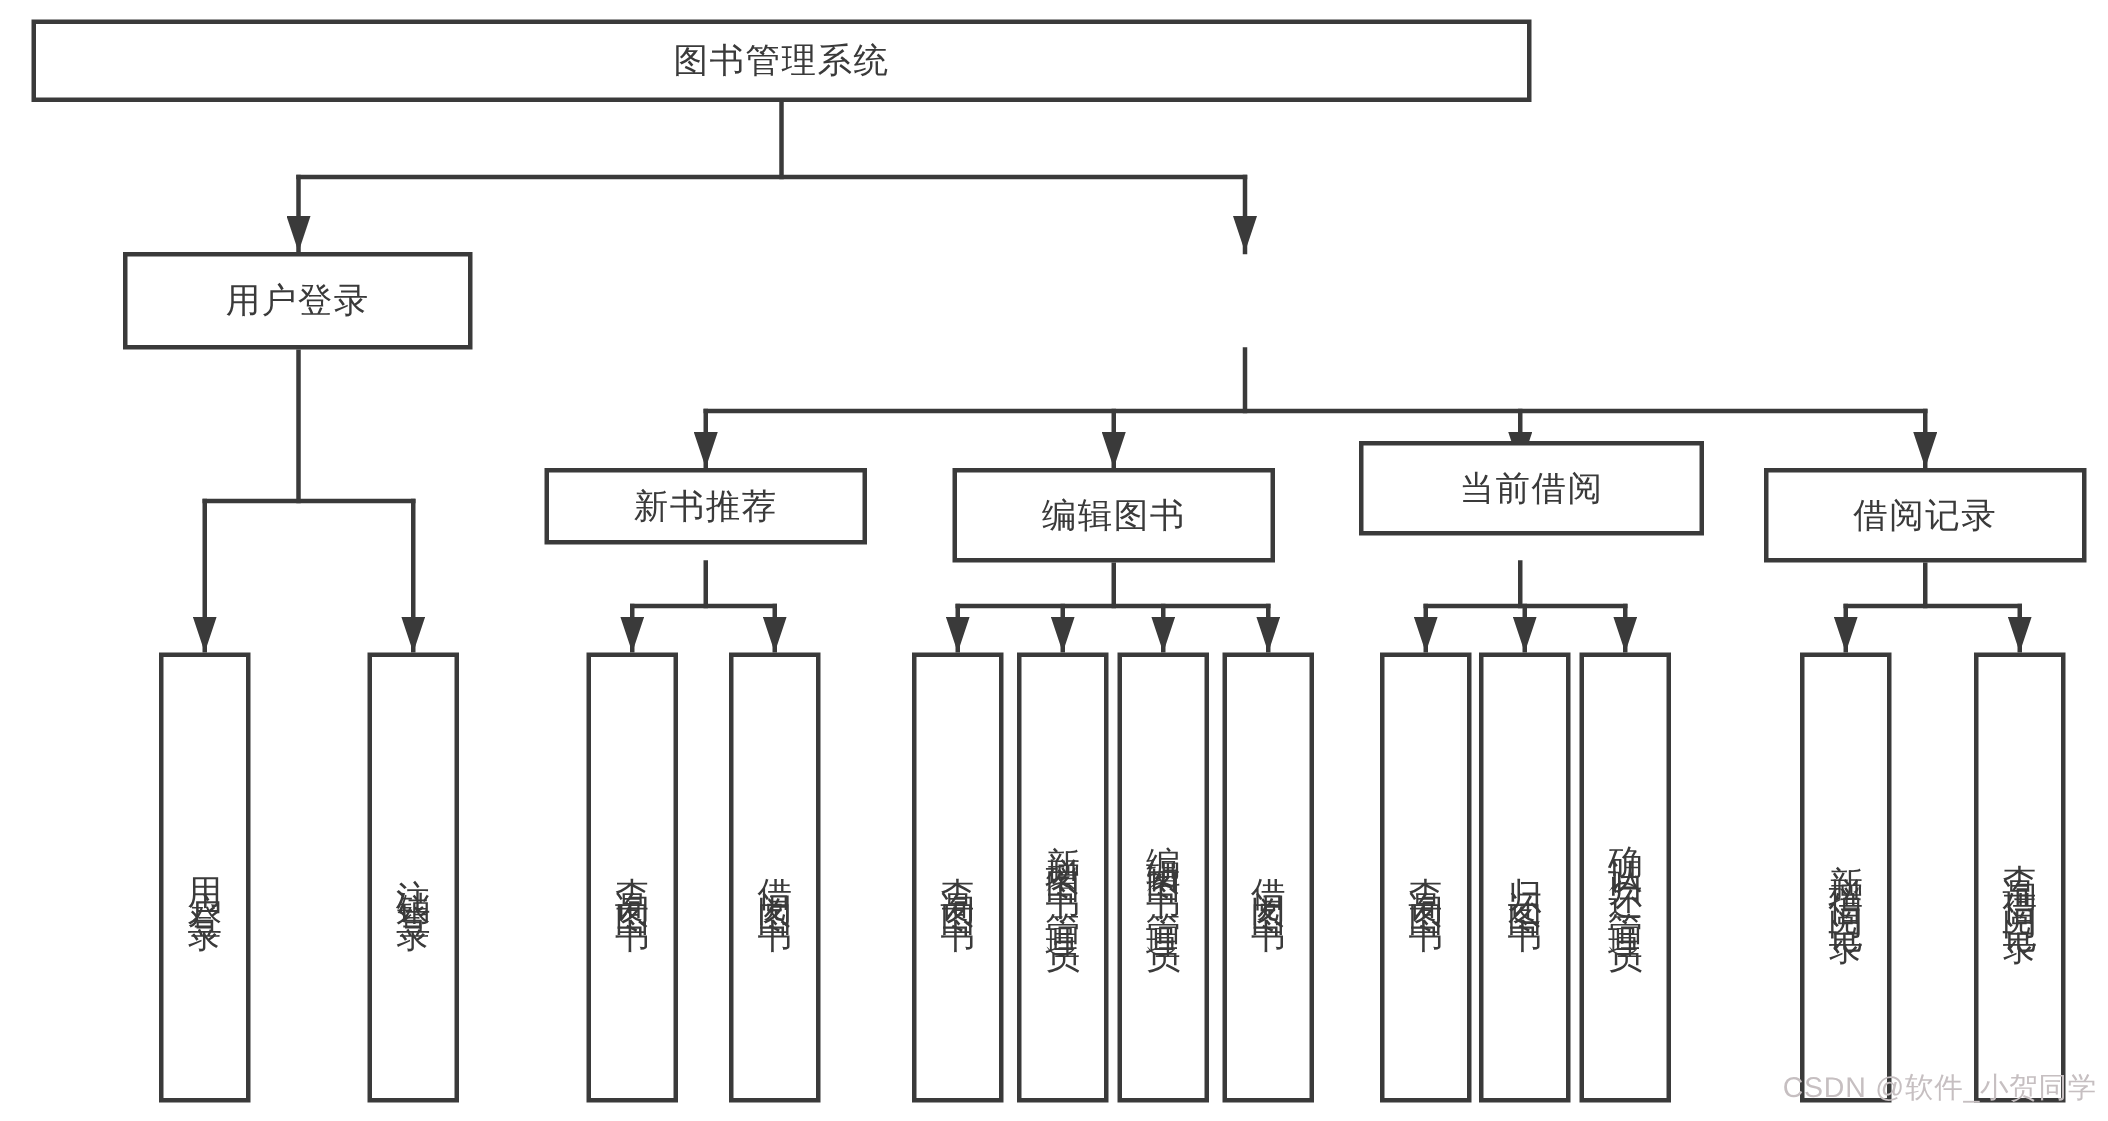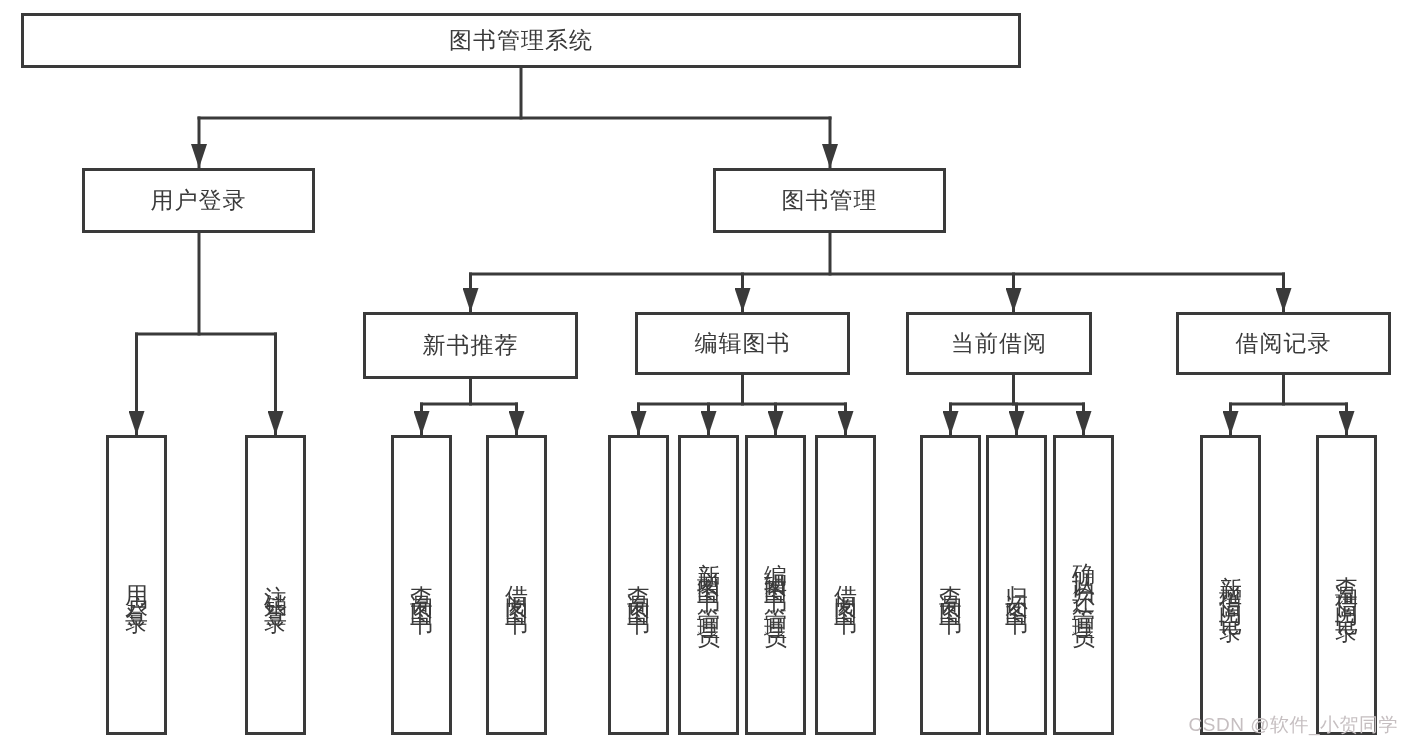--- a/index.html
+++ b/index.html
@@ -113,25 +113,24 @@
       <line x1="1283.5" y1="375" x2="1283.5" y2="404"></line>
       <line x1="1230.5" y1="404" x2="1346.5" y2="404"></line>
       <line x1="1230.5" y1="404" x2="1230.5" y2="435" marker-end="url(#arrowhead)"></line>
       <line x1="1346.5" y1="404" x2="1346.5" y2="435" marker-end="url(#arrowhead)"></line>
     </g>
   </svg>
 
   <div class="node" style="left:21px;top:13px;width:1000px;height:55px">图书管理系统</div>
 
   <div class="node" style="left:82px;top:168px;width:233px;height:65px">用户登录</div>
-  <div class="node" style="left:713px;top:168px;width:233px;height:65px">图书管理</div>
 
-  <div class="node" style="left:363px;top:312px;width:215px;height:67px">新书推荐</div>
+  <div class="node" style="left:363px;top:312px;width:215px;height:51px">新书推荐</div>
   <div class="node" style="left:635px;top:312px;width:215px;height:63px">编辑图书</div>
-  <div class="node" style="left:906px;top:312px;width:186px;height:63px">当前借阅</div>
+  <div class="node" style="left:906px;top:294px;width:230px;height:63px">当前借阅</div>
   <div class="node" style="left:1176px;top:312px;width:215px;height:63px">借阅记录</div>
 
   <div class="vnode" style="left:106px;top:435px;width:61px;height:300px">用户登录</div>
   <div class="vnode" style="left:245px;top:435px;width:61px;height:300px">注销登录</div>
 
   <div class="vnode" style="left:391px;top:435px;width:61px;height:300px">查询图书</div>
   <div class="vnode" style="left:486px;top:435px;width:61px;height:300px">借阅图书</div>
 
   <div class="vnode" style="left:608px;top:435px;width:61px;height:300px">查询图书</div>
   <div class="vnode" style="left:678px;top:435px;width:61px;height:300px">新增图书（管理员）</div>

